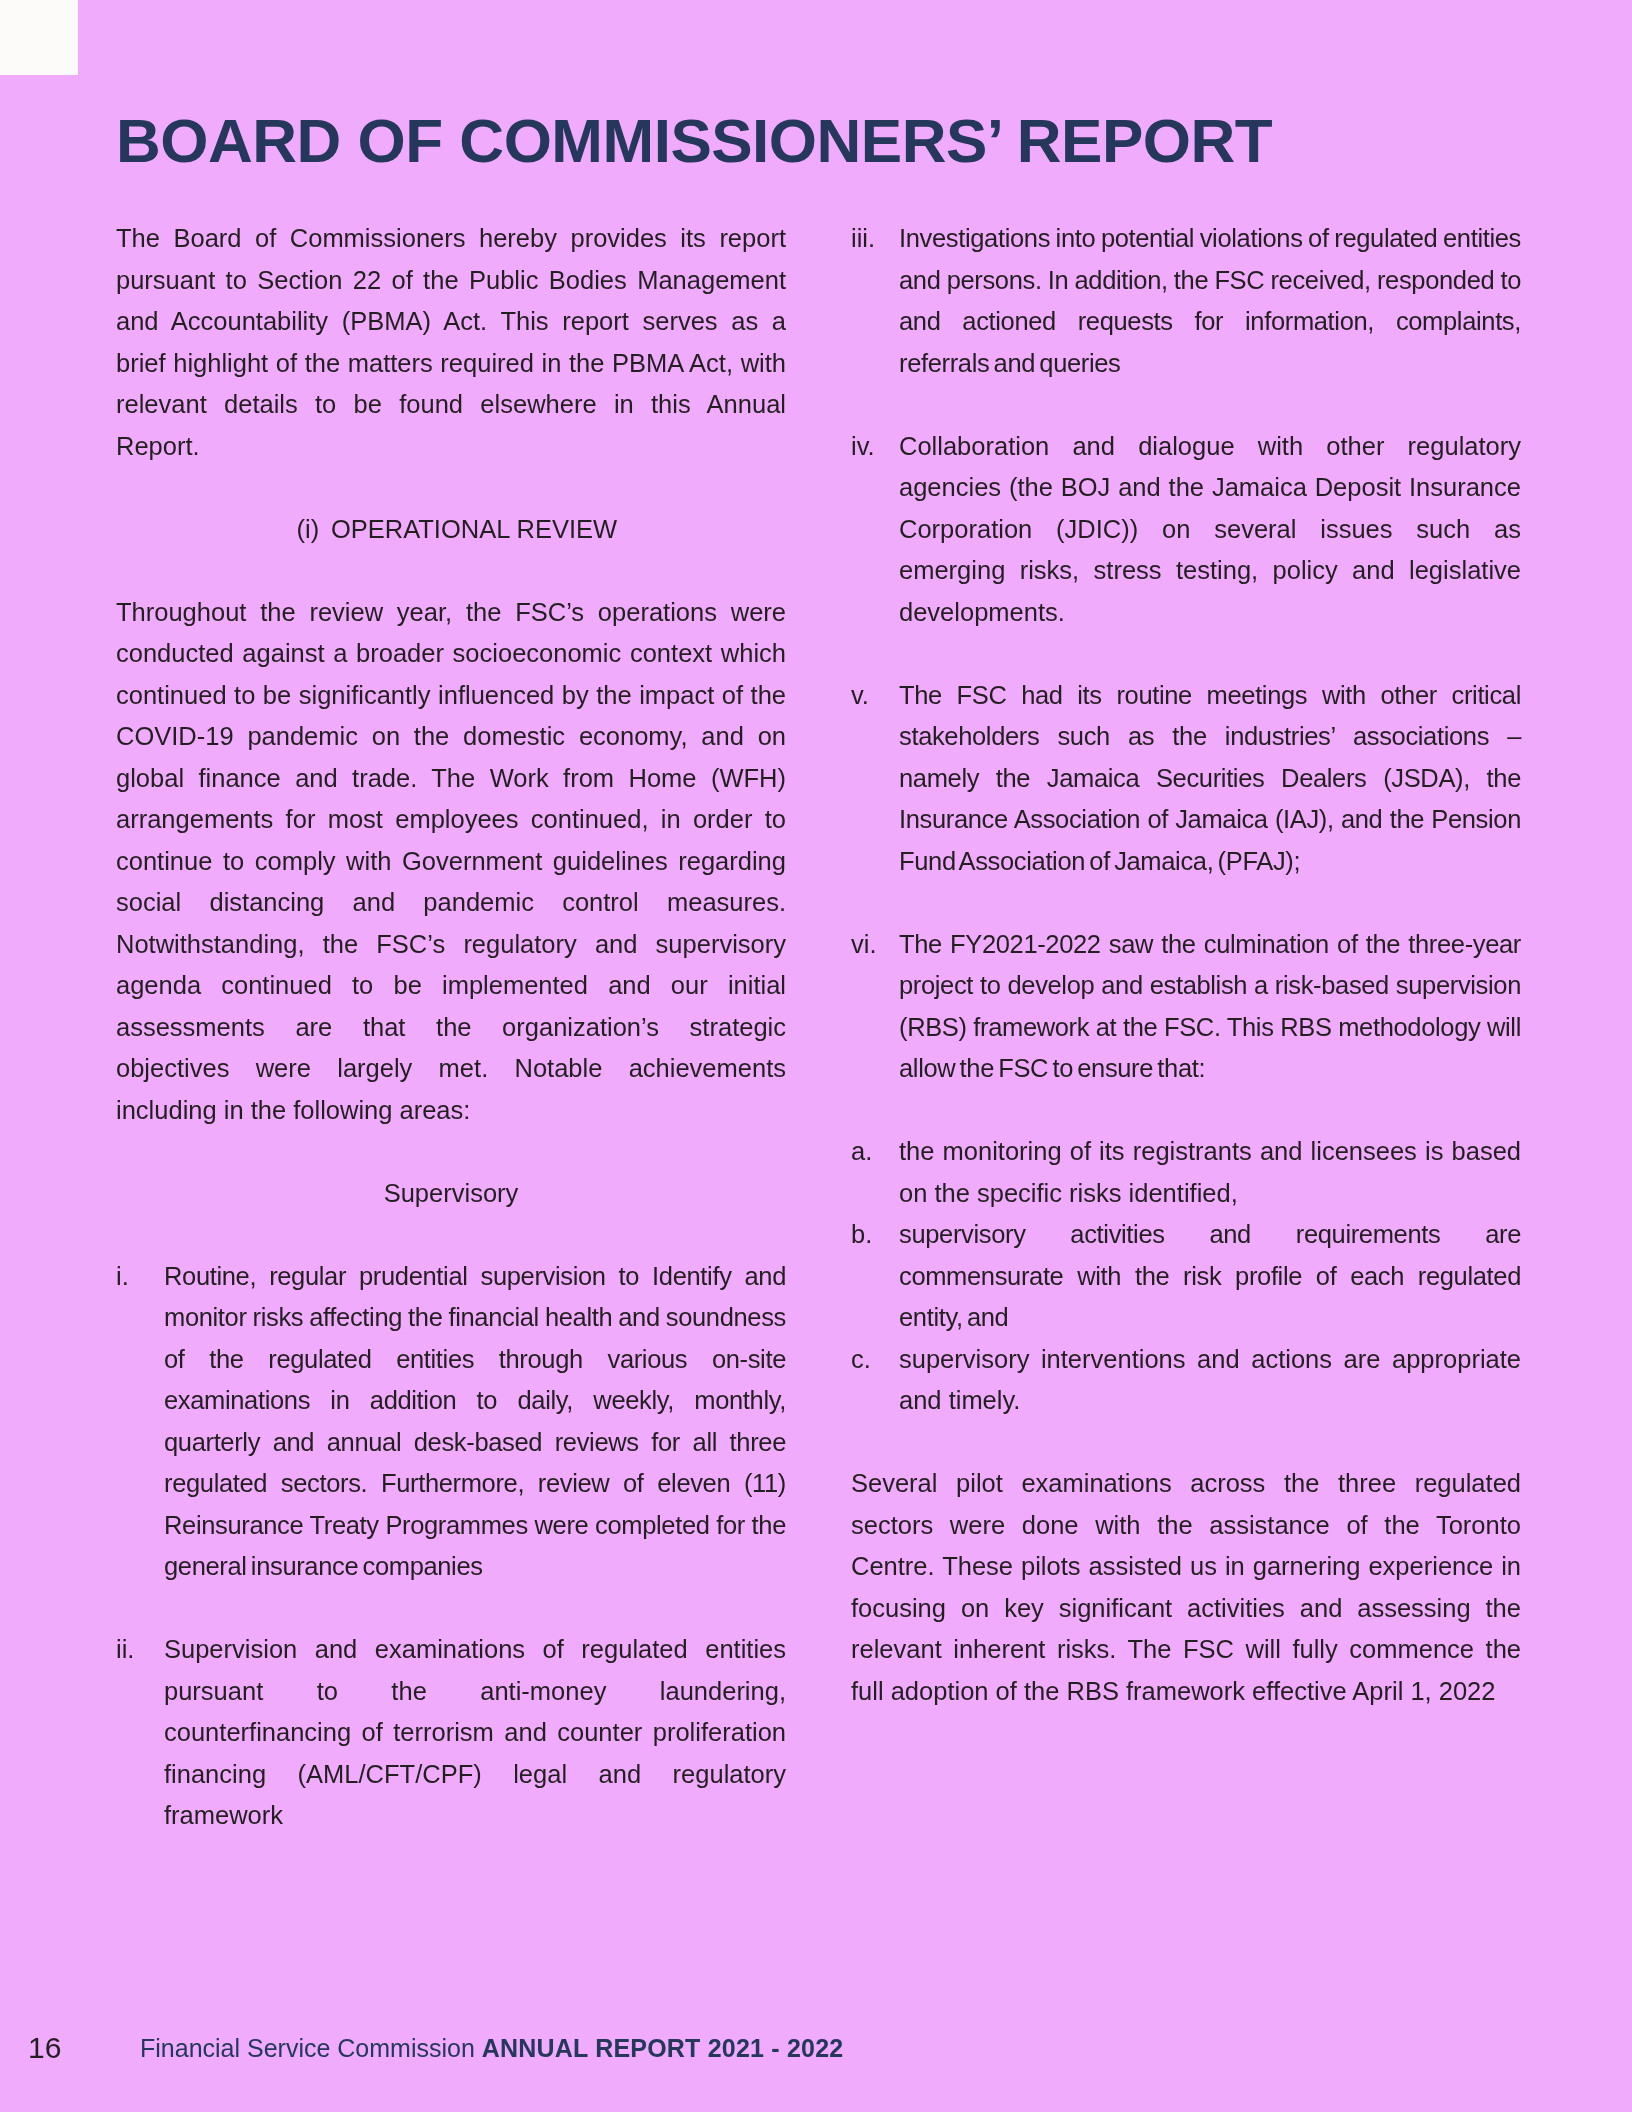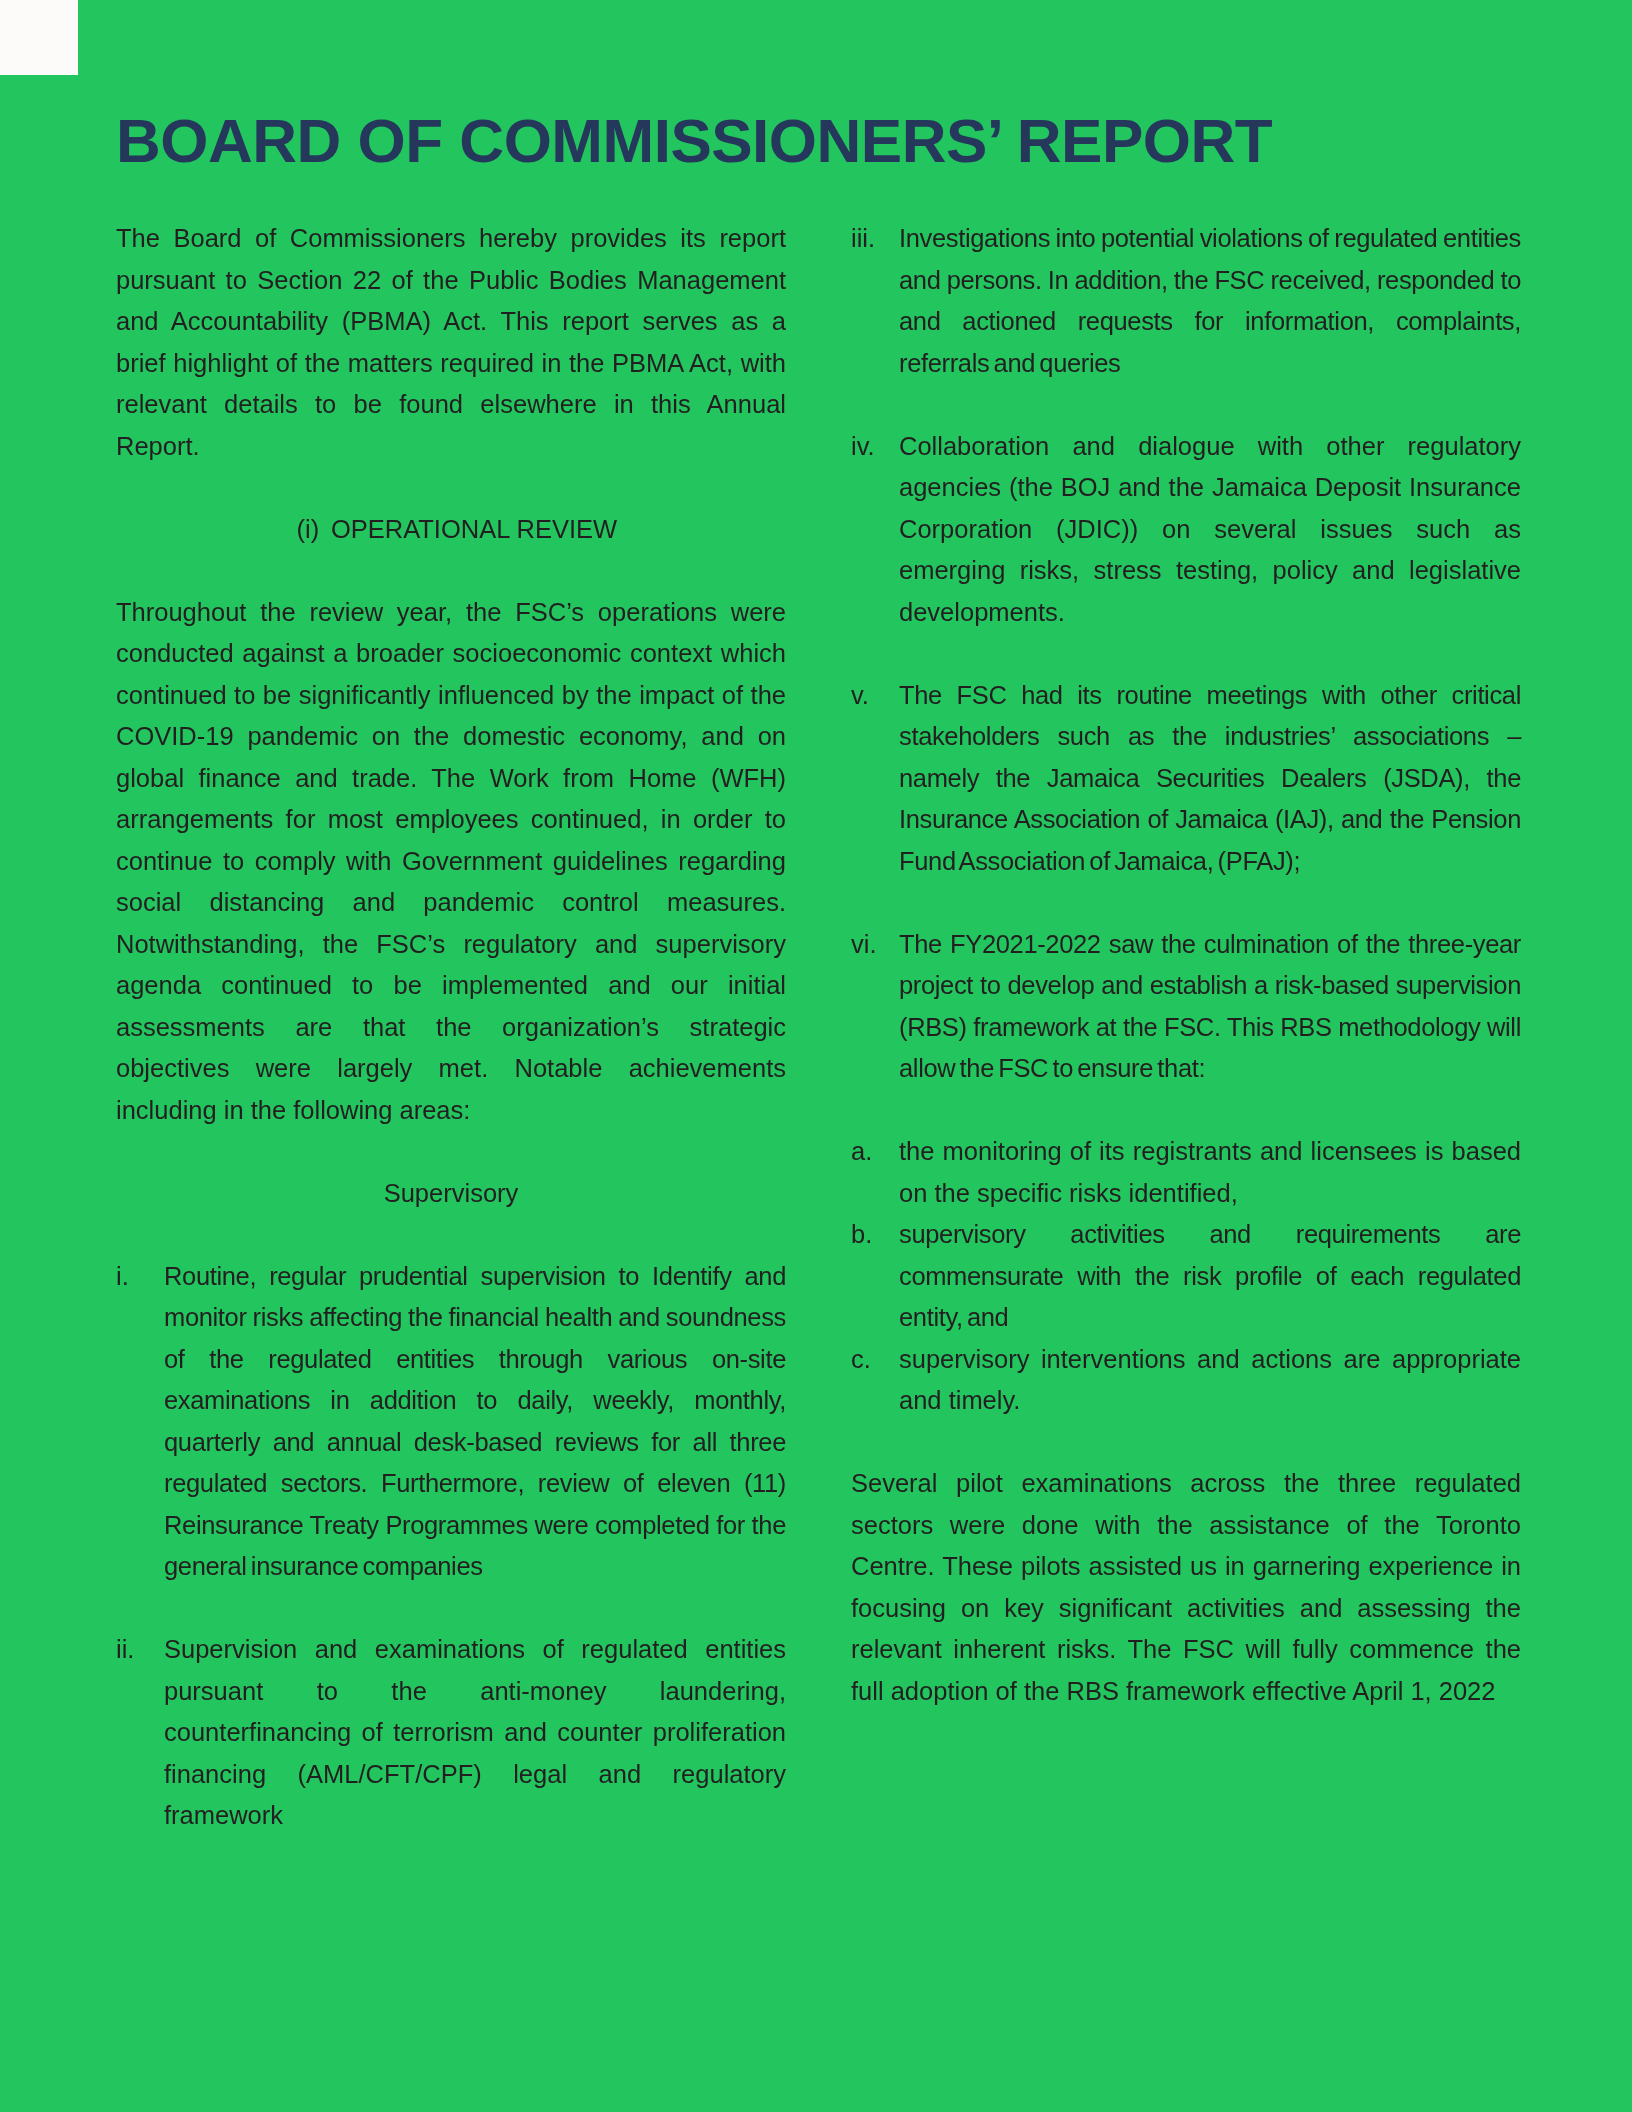--- a/index.html
+++ b/index.html
@@ -5,21 +5,21 @@
 <style>
   html, body {
     margin: 0;
     padding: 0;
     background: #ffffff;
   }
   .page {
     position: relative;
     width: 1632px;
     height: 2112px;
-    background: #22c55e;
+    background: #f0abfc;
     font-family: "Liberation Sans", sans-serif;
     color: #231f20;
     overflow: hidden;
     box-sizing: border-box;
   }
   .corner-mark {
     position: absolute;
     left: 0;
     top: 0;
     width: 78px;
@@ -214,14 +214,18 @@
       </ul>
 
       <div class="gap-para"></div>
 
       <p class="body lastline-left">Several pilot examinations across the three regulated sectors were done with the assistance of the Toronto Centre. These pilots assisted us in garnering experience in focusing on key significant activities and assessing the relevant inherent risks. The FSC will fully commence the full adoption of the RBS framework effective April 1, 2022</p>
 
     </div>
 
   </div>
 
+  <div class="footer">
+    <span class="footer-pagenum">16</span>
+    <span class="footer-text"><span>Financial Service Commission </span><span class="bold">ANNUAL REPORT 2021 - 2022</span></span>
+  </div>
 
 </div>
 
 </body></html>

